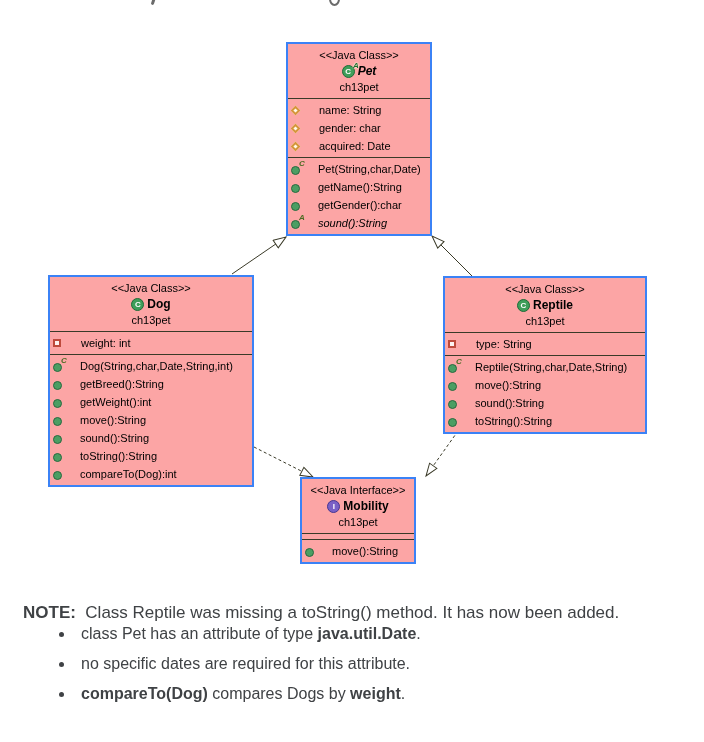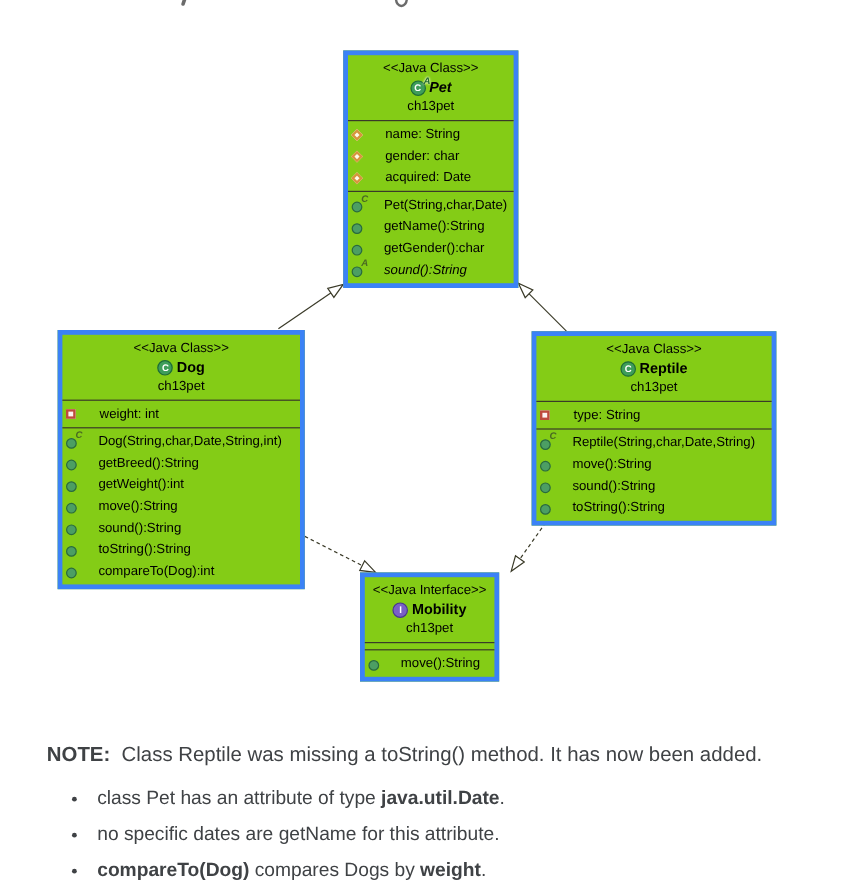--- a/index.html
+++ b/index.html
@@ -9,21 +9,21 @@
   
   .art1{position:absolute;left:152px;top:-4px;width:3px;height:9px;background:#6b6b6b;
         border-radius:2px;transform:rotate(18deg);}
   .art2{position:absolute;left:329px;top:-8px;width:11px;height:14px;border:2.5px solid #6b6b6b;
         border-radius:50%;box-sizing:border-box;background:#fff;}
 
   
   svg.connectors{position:absolute;left:0;top:0;pointer-events:none;}
 
   
-  .class-box{position:absolute;background:#84cc16;border:4px solid #3b82f6;box-sizing:border-box;
+  .class-box{position:absolute;background:#fca5a5;border:2px solid #3b82f6;box-sizing:border-box;
              color:#000;font-size:11px;}
   #box-pet{left:286px;top:42px;width:146px;}
   #box-dog{left:48px;top:275px;width:206px;}
   #box-reptile{left:443px;top:276px;width:204px;}
   #box-mobility{left:300px;top:477px;width:116px;}
 
   .hdr{padding:4px 2px 3px;text-align:center;}
   .stereo{font-size:11px;line-height:14px;white-space:nowrap;}
   .nrow{display:flex;align-items:center;justify-content:center;gap:3px;height:18px;}
   .cname{font-size:12px;font-weight:700;}
@@ -51,21 +51,21 @@
 
   
   .fico{width:15px;display:flex;align-items:center;flex:0 0 15px;}
   .sq{width:8px;height:8px;border:2px solid #BE4A3C;box-sizing:border-box;background:#fdf3f1;}
   .dia{width:7px;height:7px;border:2px solid #D6953C;box-sizing:border-box;background:#fffbe8;
        transform:rotate(45deg);margin-left:1px;}
   .it{font-style:italic;}
 
   
   .notes{position:absolute;left:23px;top:602px;width:670px;color:#3F4245;}
-  .note-heading{margin:16px;font-size:17px;line-height:22px;white-space:pre-wrap;}
+  .note-heading{margin:0;font-size:17px;line-height:22px;white-space:pre-wrap;}
   .notes ul{margin:0 0 0 0;padding-left:52px;list-style:disc;}
   .notes li{font-size:16px;line-height:20px;margin-bottom:10px;padding-left:6px;}
   .b{font-weight:700;}
 </style>
 </head>
 <body>
 
 <div class="page">
 
   <span class="art1"></span>
@@ -275,18 +275,18 @@
           </span>
           <span>move():String</span>
         </div>
       </div>
     </div>
 
   <div class="notes">
     <p class="note-heading"><span class="b">NOTE:</span><span>  Class Reptile was missing a toString() method. It has now been added.</span></p>
     <ul>
       <li><span>class Pet has an attribute of type </span><span class="b">java.util.Date</span><span>.</span></li>
-      <li><span>no specific dates are getName for this attribute.</span></li>
+      <li><span>no specific dates are required for this attribute.</span></li>
       <li><span class="b">compareTo(Dog)</span><span> compares Dogs by </span><span class="b">weight</span><span>.</span></li>
     </ul>
   </div>
 
 </div>
 
 </body></html>

